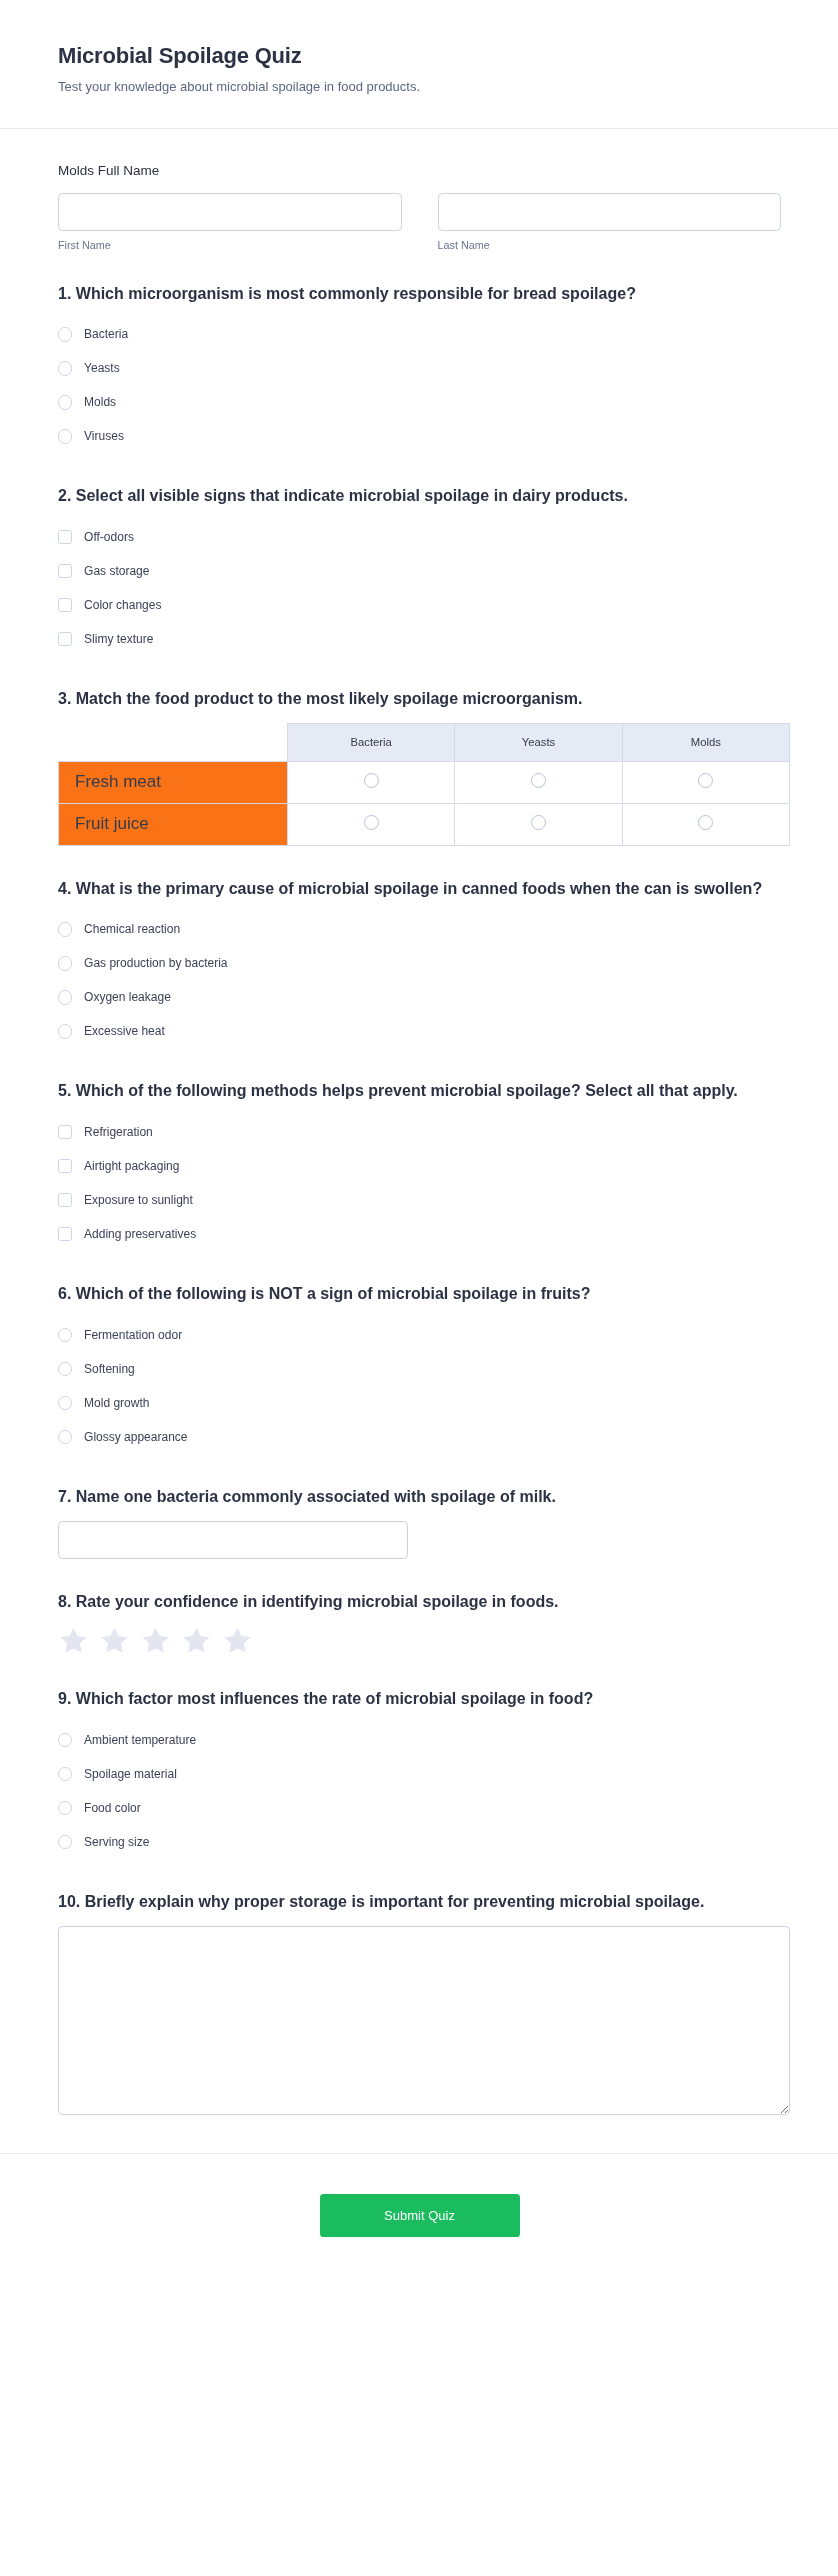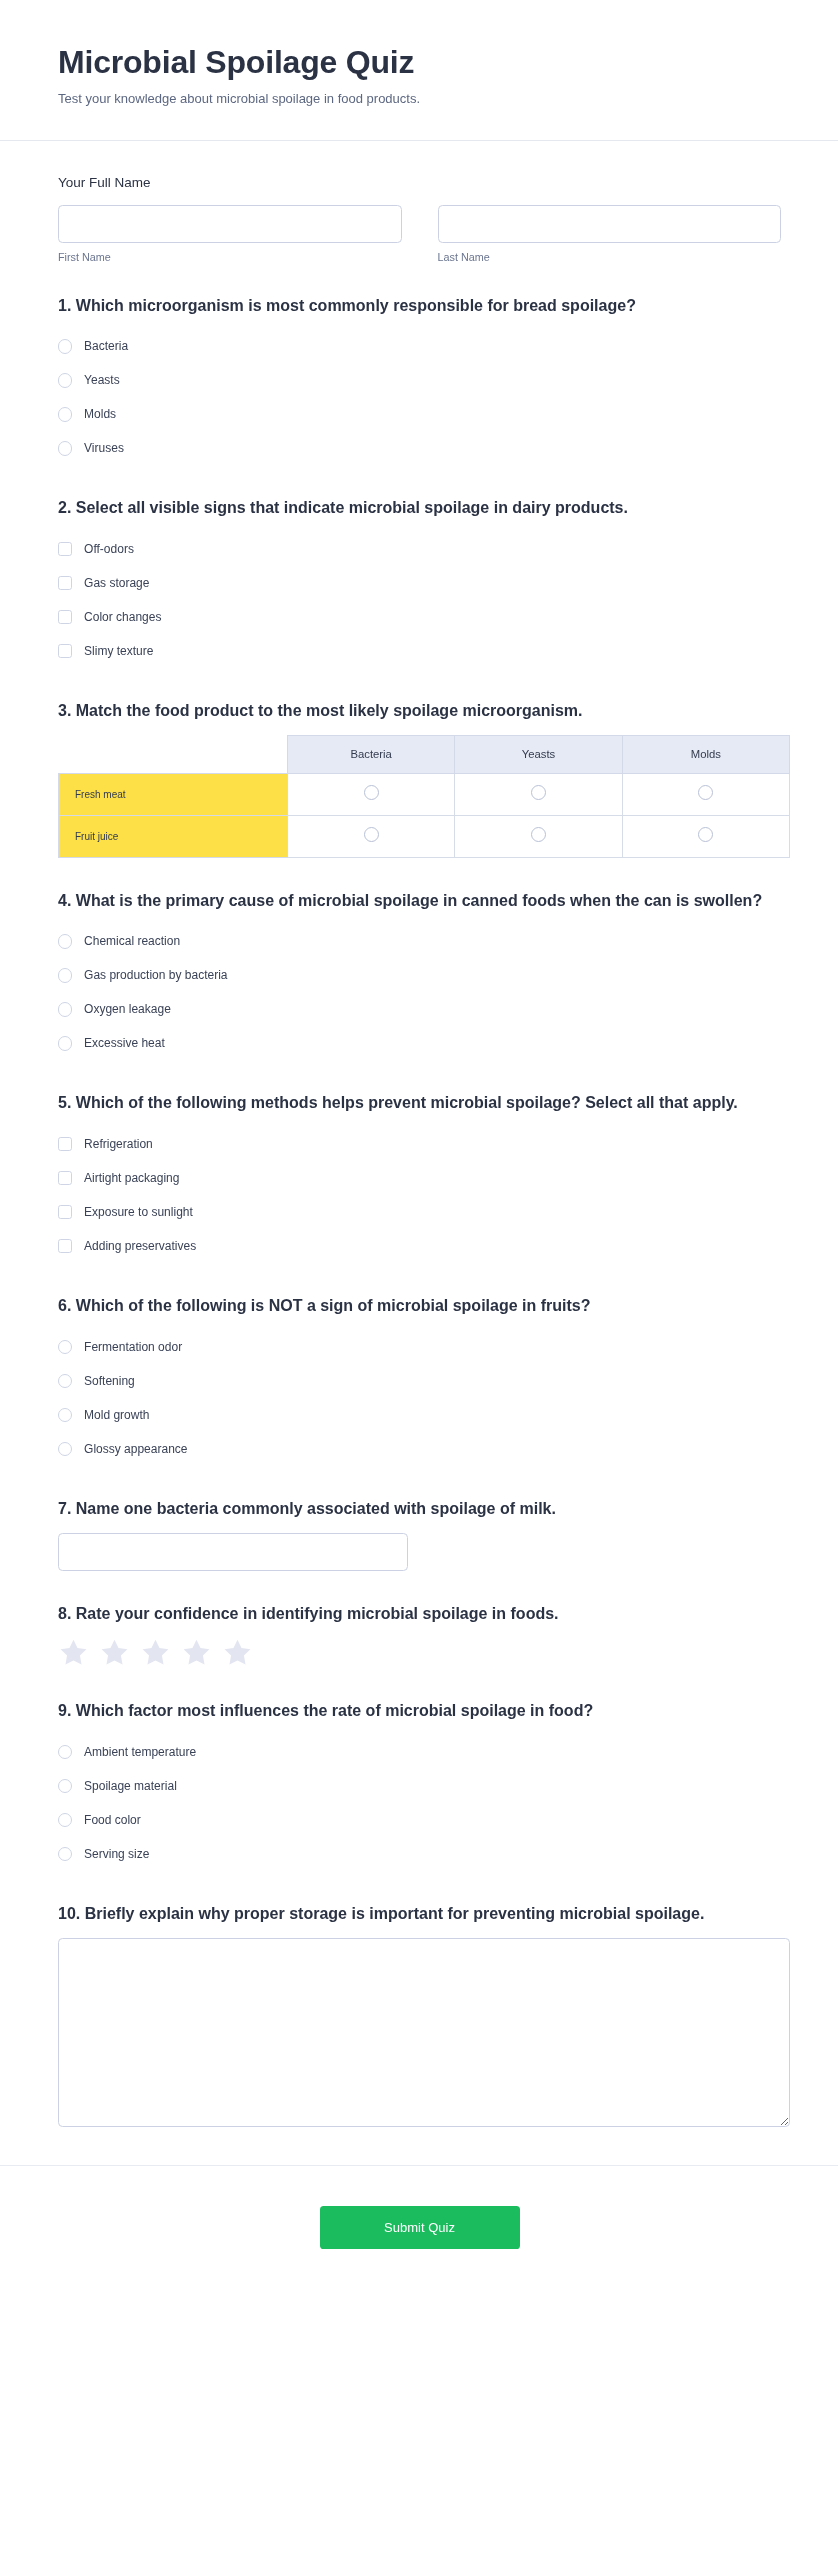--- a/index.html
+++ b/index.html
@@ -19,21 +19,21 @@
     background: #ffffff;
     position: relative;
   }
 
   
   .form-header {
     padding: 43px 58px 31px 58px;
     border-bottom: 0.9px solid #e6e8f0;
   }
   .form-title {
-    font-size: 32px;
+    font-size: 22px;
     font-weight: bold;
     color: #2b3244;
     margin: 0 0 9px 0;
     letter-spacing: -0.2px;
     line-height: 1.2;
   }
   .form-subtitle {
     font-size: 13px;
     color: #5c6781;
     margin: 0;
@@ -135,23 +135,23 @@
   table.matrix th.colhead {
     background: #e6eaf4;
     border: 0.9px solid #d3d9e8;
     font-size: 11.3px;
     font-weight: normal;
     color: #333b4f;
     height: 38px;
     text-align: center;
   }
   table.matrix td.rowhead {
-    background: #fde047;
+    background: #f97316;
     border: 0.9px solid #d3d9e8;
-    font-size: 10px;
+    font-size: 17px;
     color: #333b4f;
     height: 42px;
     padding-left: 16px;
     text-align: left;
   }
   table.matrix td.cell {
     background: #ffffff;
     border: 0.9px solid #d7dce9;
     height: 42px;
     text-align: center;
@@ -227,21 +227,21 @@
 <div class="page">
 
   <div class="form-header">
     <h1 class="form-title">Microbial Spoilage Quiz</h1>
     <p class="form-subtitle">Test your knowledge about microbial spoilage in food products.</p>
   </div>
 
   <div class="form-body">
 
     <div class="field-block">
-      <div class="field-label">Your Full Name</div>
+      <div class="field-label">Molds Full Name</div>
       <div class="name-row">
         <div class="name-col">
           <input class="text-input" type="text" placeholder="" style="">
           <div class="sub-label">First Name</div>
         </div>
         <div class="name-col">
           <input class="text-input" type="text" placeholder="" style="">
           <div class="sub-label">Last Name</div>
         </div>
       </div>

